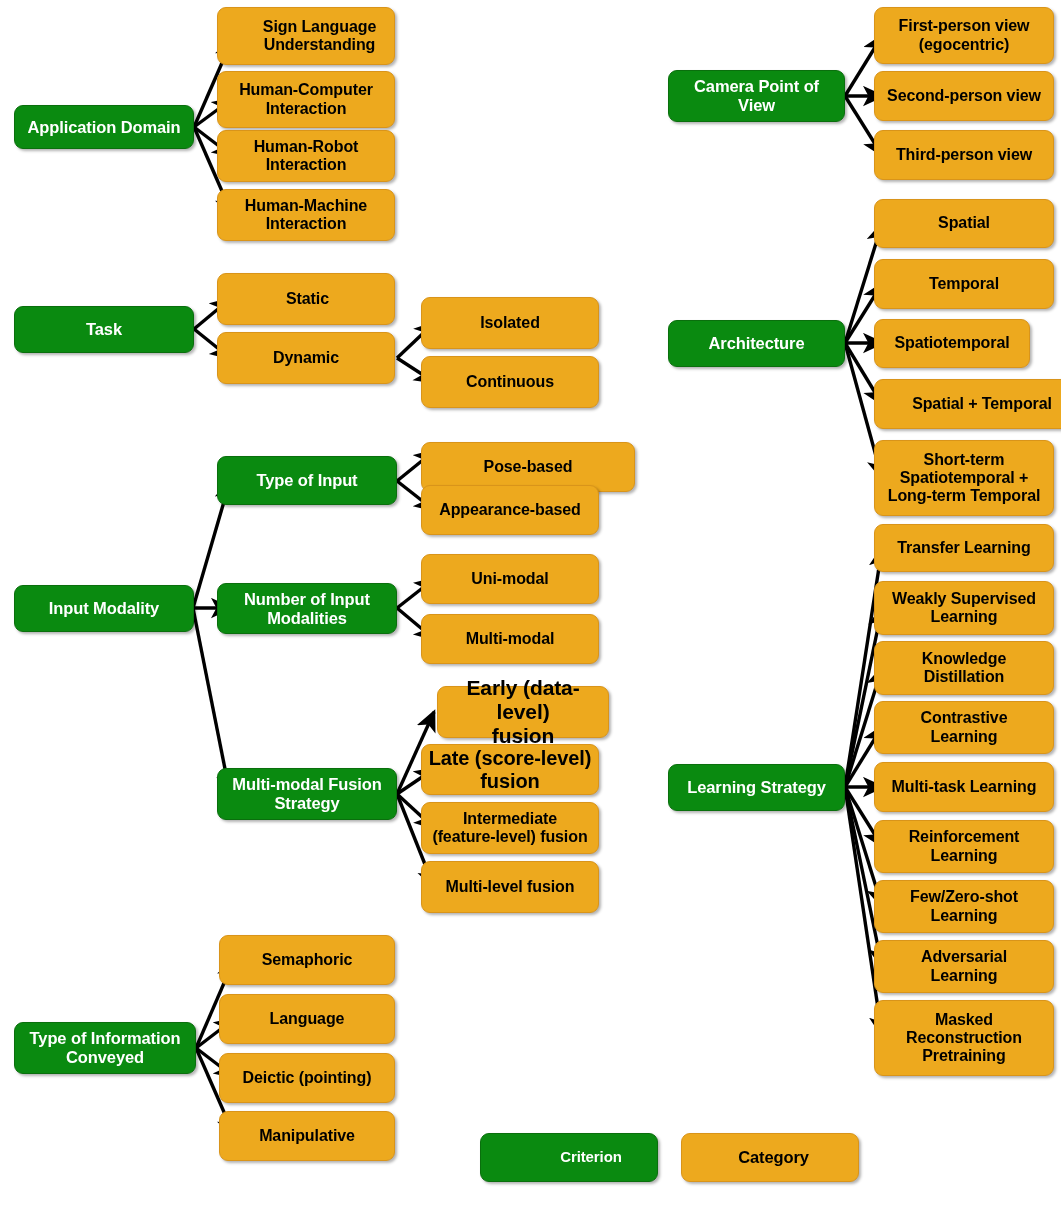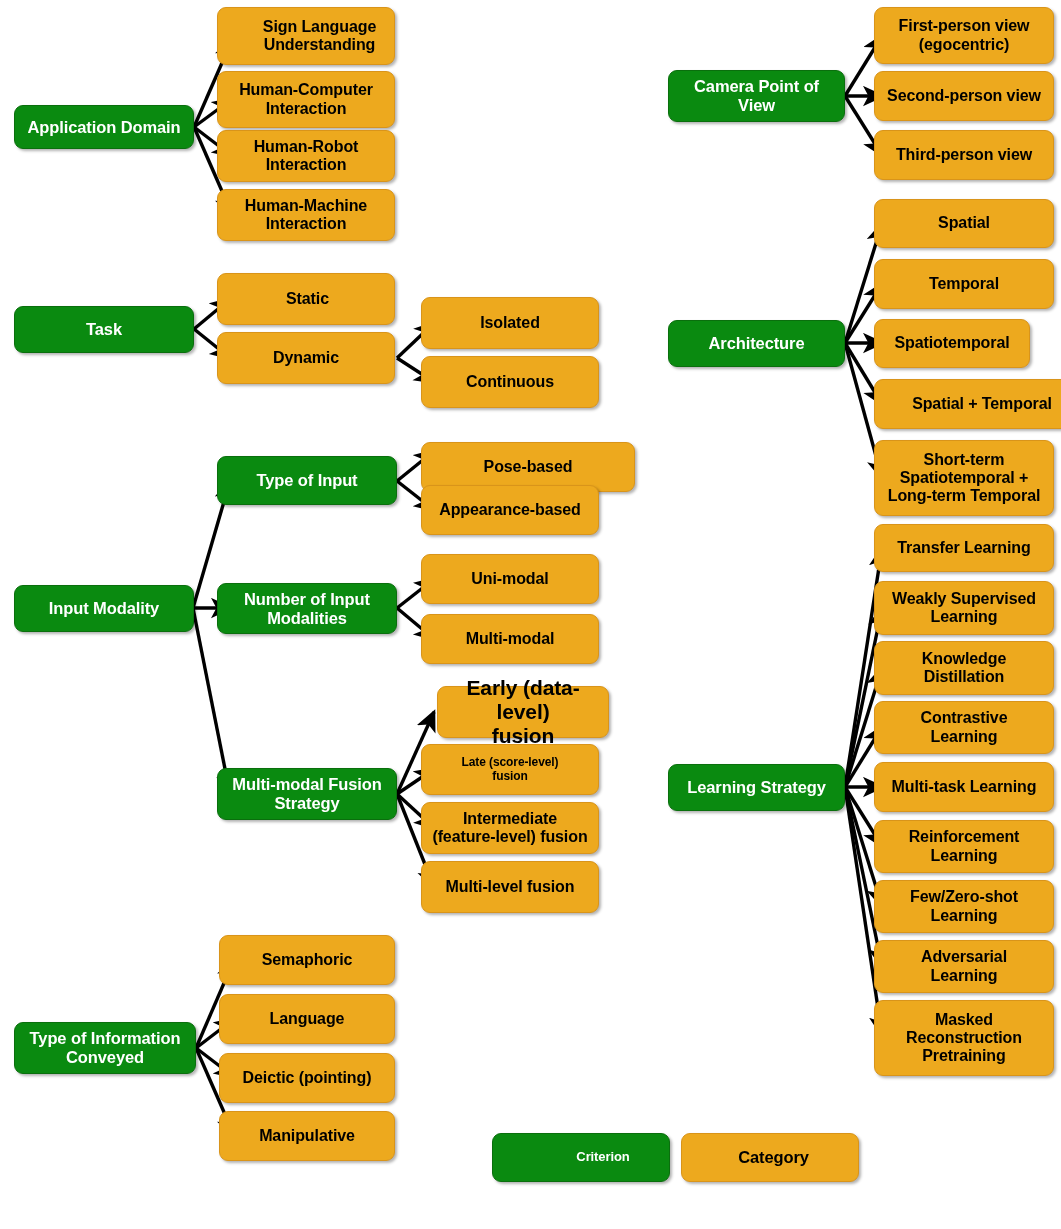--- a/index.html
+++ b/index.html
@@ -118,21 +118,21 @@
 
   <div class="node criterion" style="left:217px;top:583px;width:180px;height:51px;font-size:16.5px;">Number of Input
 Modalities</div>
   <div class="node category" style="left:421px;top:554px;width:178px;height:50px;font-size:16px;">Uni-modal</div>
   <div class="node category" style="left:421px;top:614px;width:178px;height:50px;font-size:16px;">Multi-modal</div>
 
   <div class="node criterion" style="left:217px;top:768px;width:180px;height:52px;font-size:16.5px;">Multi-modal Fusion
 Strategy</div>
   <div class="node category" style="left:421px;top:686px;width:172px;height:52px;font-size:21px;margin-left:16px;">Early (data-level)
 fusion</div>
-  <div class="node category" style="left:421px;top:744px;width:178px;height:51px;font-size:12px;">Late (score-level)
+  <div class="node category" style="left:421px;top:744px;width:178px;height:51px;font-size:20px;">Late (score-level)
 fusion</div>
   <div class="node category" style="left:421px;top:802px;width:178px;height:52px;font-size:16px;">Intermediate
 (feature-level) fusion</div>
   <div class="node category" style="left:421px;top:861px;width:178px;height:52px;font-size:16px;">Multi-level fusion</div>
 
   <div class="node criterion" style="left:14px;top:1022px;width:182px;height:52px;font-size:16.5px;">Type of Information
 Conveyed</div>
 
   <div class="node category" style="left:219px;top:935px;width:176px;height:50px;font-size:16px;">Semaphoric</div>
   <div class="node category" style="left:219px;top:994px;width:176px;height:50px;font-size:16px;">Language</div>
@@ -171,17 +171,17 @@
 Learning</div>
   <div class="node category" style="left:874px;top:880px;width:180px;height:53px;font-size:16px;">Few/Zero-shot
 Learning</div>
   <div class="node category" style="left:874px;top:940px;width:180px;height:53px;font-size:16px;">Adversarial
 Learning</div>
   <div class="node category" style="left:874px;top:1000px;width:180px;height:76px;font-size:16px;">Masked
 Reconstruction
 Pretraining</div>
 
   <div class="legend-row">
-    <div class="node criterion" style="left:492px;top:1133px;width:178px;height:49px;font-size:13px;padding-left:48px;">Criterion</div>
+    <div class="node criterion" style="left:480px;top:1133px;width:178px;height:49px;font-size:15px;padding-left:48px;">Criterion</div>
     <div class="node category" style="left:681px;top:1133px;width:178px;height:49px;font-size:16.5px;padding-left:11px;">Category</div>
   </div>
 
 </div>
 
 </body></html>

